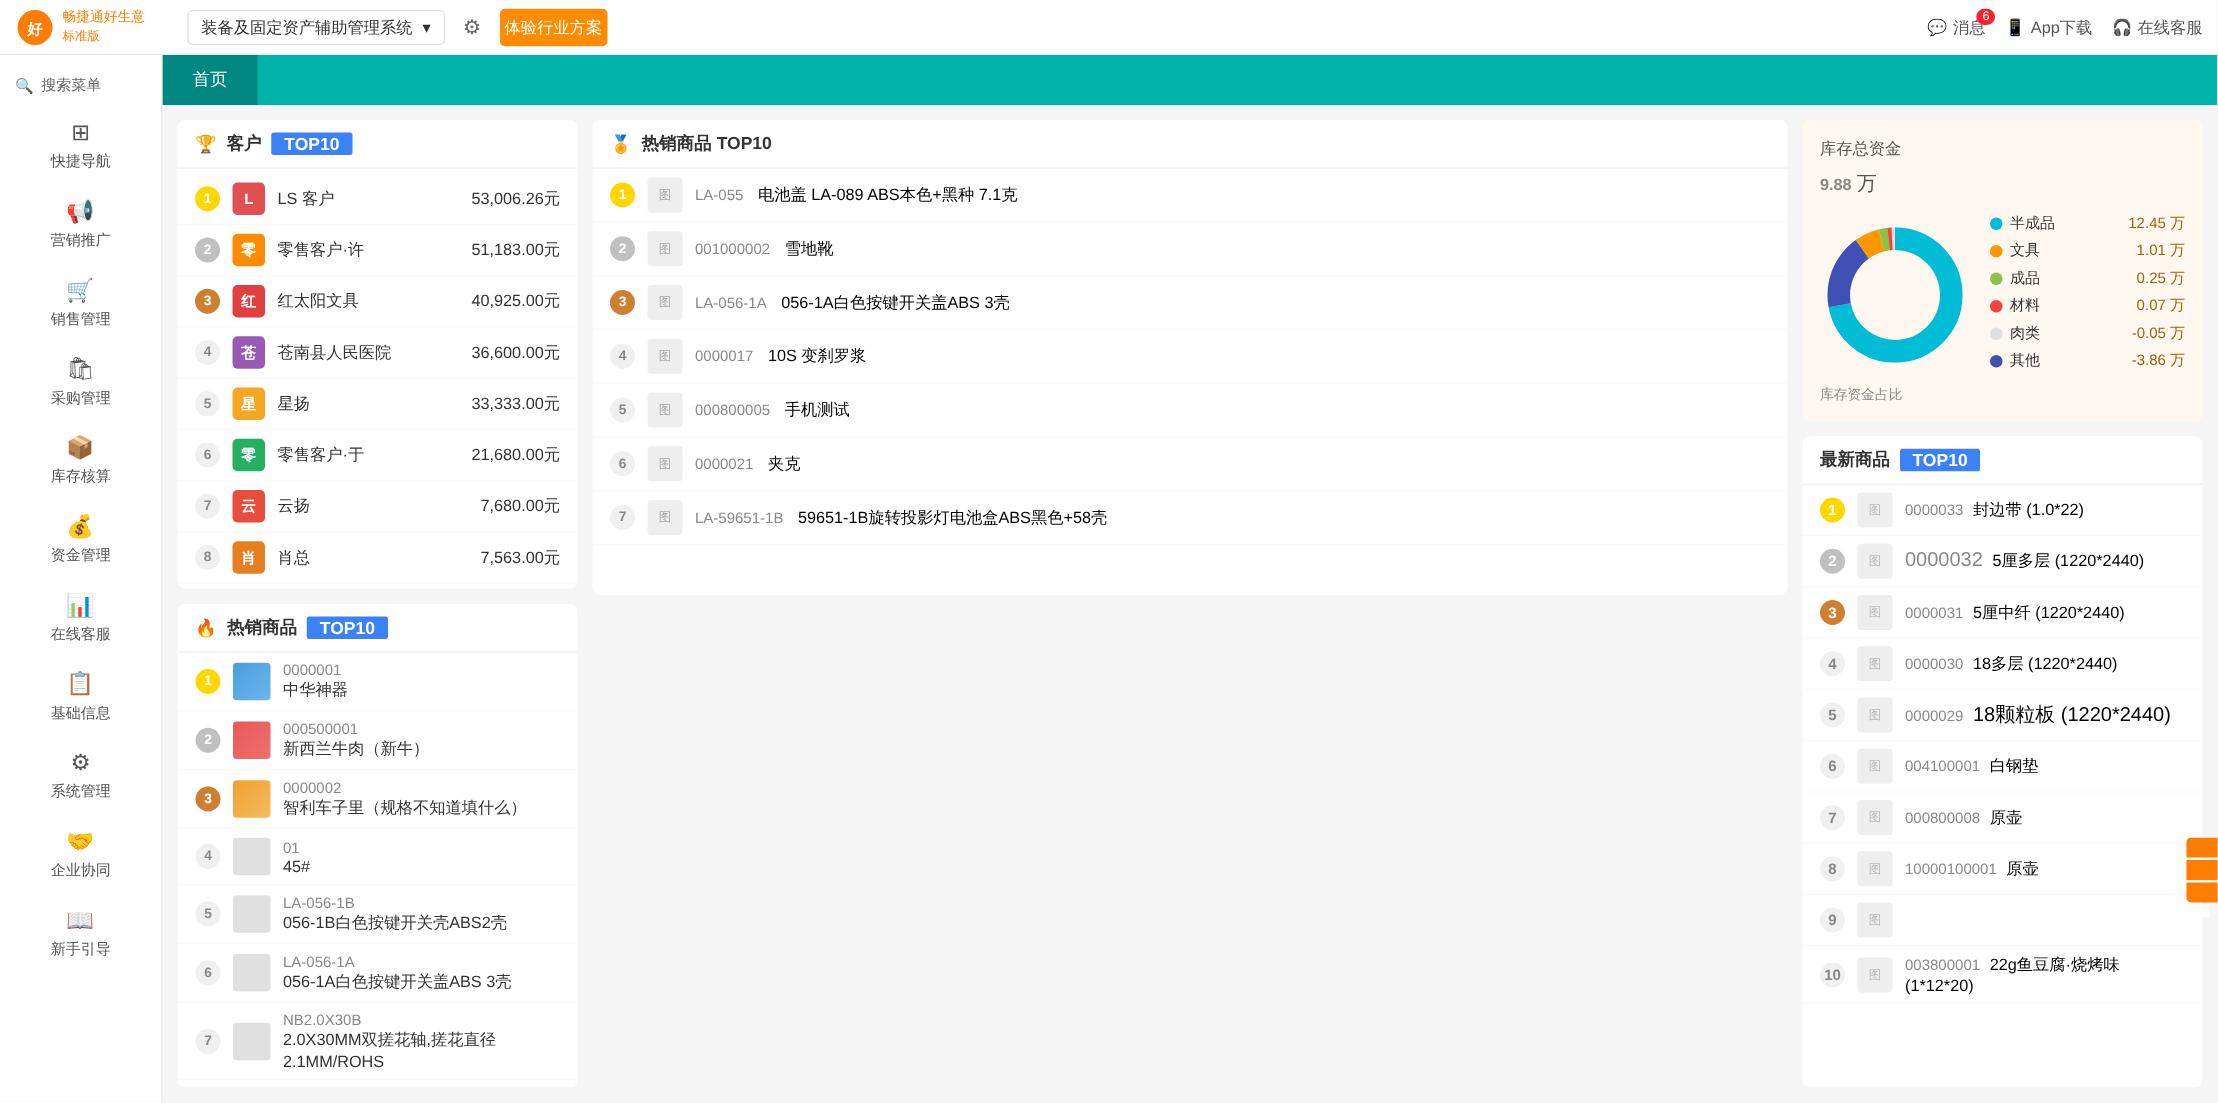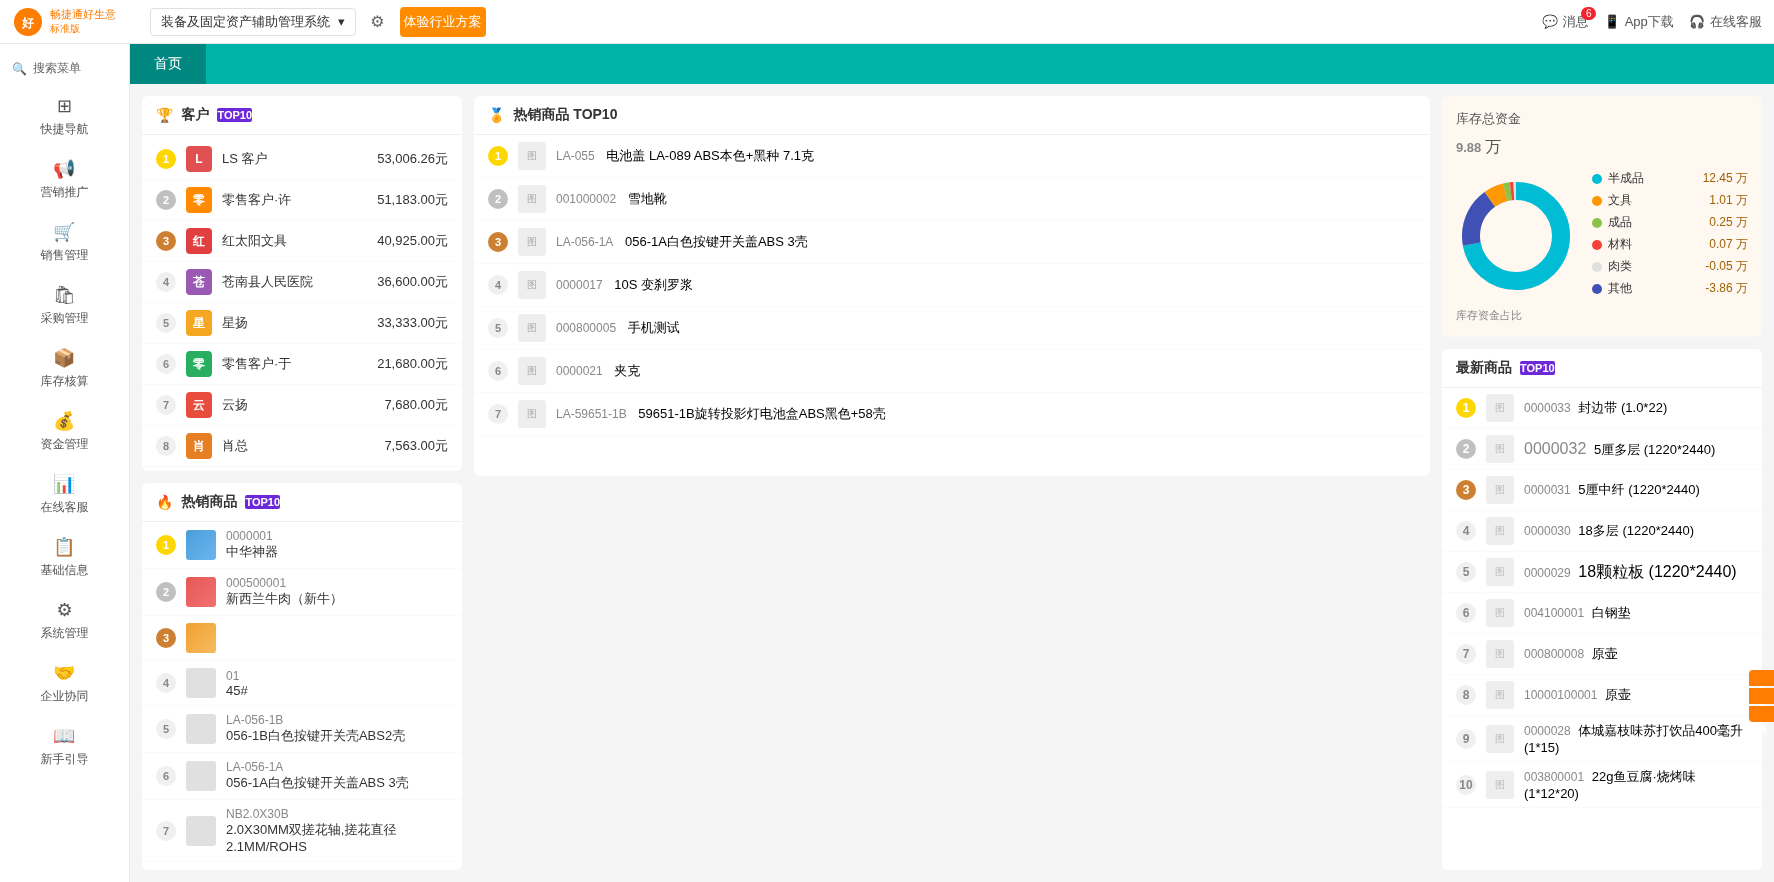--- a/index.html
+++ b/index.html
@@ -208,24 +208,24 @@
       padding: 10px 14px;
       font-size: 14px;
       font-weight: bold;
       color: #333;
       display: flex;
       align-items: center;
       gap: 8px;
       border-bottom: 1px solid #f0f0f0;
     }
     .panel-header .top-tag {
-      background: #6d28d9;
+      background: #3b82f6;
       color: #fff;
-      font-size: 11px;
-      padding: 1px 0;
+      font-size: 14px;
+      padding: 1px 10px;
       border-radius: 2px;
     }
 
     .rank-list { padding: 4px 0; }
     .rank-item {
       display: flex;
       align-items: center;
       padding: 7px 14px;
       gap: 10px;
       border-bottom: 1px solid #fafafa;
@@ -555,20 +555,24 @@
               <div class="rank-num silver">2</div>
               <div class="product-thumb thumb-red"></div>
               <div class="product-info">
                 <div class="product-code">000500001</div>
                 <div class="product-name">新西兰牛肉（新牛）</div>
               </div>
             </div>
             <div class="hot-product-item">
               <div class="rank-num bronze">3</div>
               <div class="product-thumb thumb-orange"></div>
+              <div class="product-info">
+                <div class="product-code">0000002</div>
+                <div class="product-name">智利车子里（规格不知道填什么）</div>
+              </div>
             </div>
             <div class="hot-product-item">
               <div class="rank-num normal">4</div>
               <div class="product-thumb thumb-gray"></div>
               <div class="product-info">
                 <div class="product-code">01</div>
                 <div class="product-name">45#</div>
               </div>
             </div>
             <div class="hot-product-item">
@@ -797,24 +801,20 @@
               <div class="rank-num normal">8</div>
               <div class="product-img" style="font-size:10px;color:#bbb;">图</div>
               <div>
                 <span style="color:#888;font-size:12px;margin-right:4px;">10000100001</span>
                 <span style="font-size:13px;">原壶</span>
               </div>
             </div>
             <div class="newest-item">
               <div class="rank-num normal">9</div>
               <div class="product-img" style="font-size:10px;color:#bbb;">图</div>
-              <div>
-                <span style="color:#888;font-size:12px;margin-right:4px;">0000028</span>
-                <span style="font-size:13px;">体城嘉枝味苏打饮品400毫升 (1*15)</span>
-              </div>
             </div>
             <div class="newest-item">
               <div class="rank-num normal">10</div>
               <div class="product-img" style="font-size:10px;color:#bbb;">图</div>
               <div>
                 <span style="color:#888;font-size:12px;margin-right:4px;">003800001</span>
                 <span style="font-size:13px;">22g鱼豆腐·烧烤味 (1*12*20)</span>
               </div>
             </div>
           </div>

